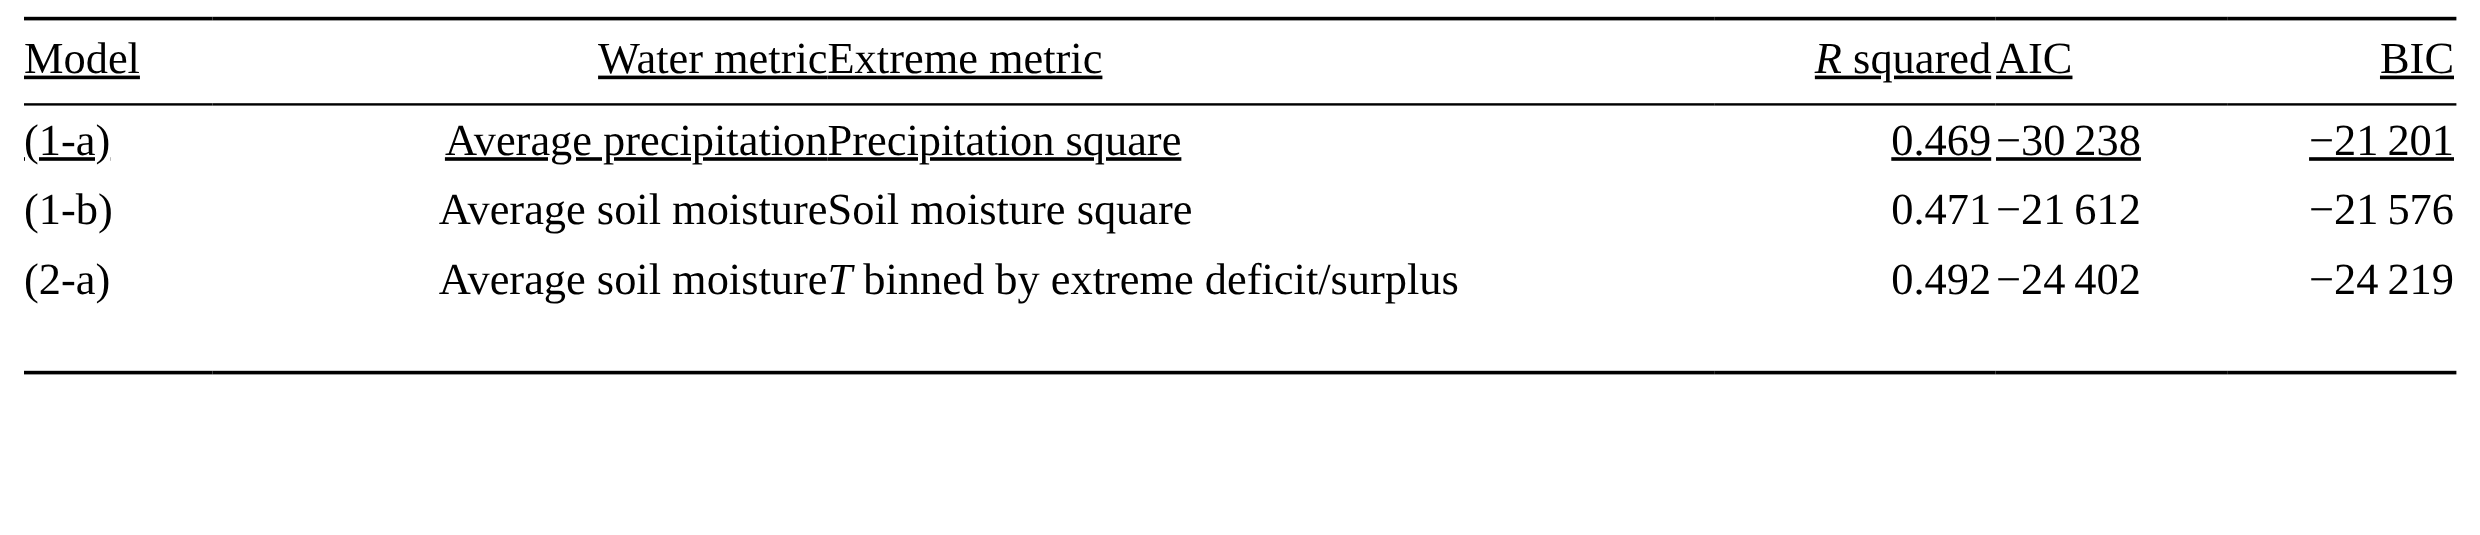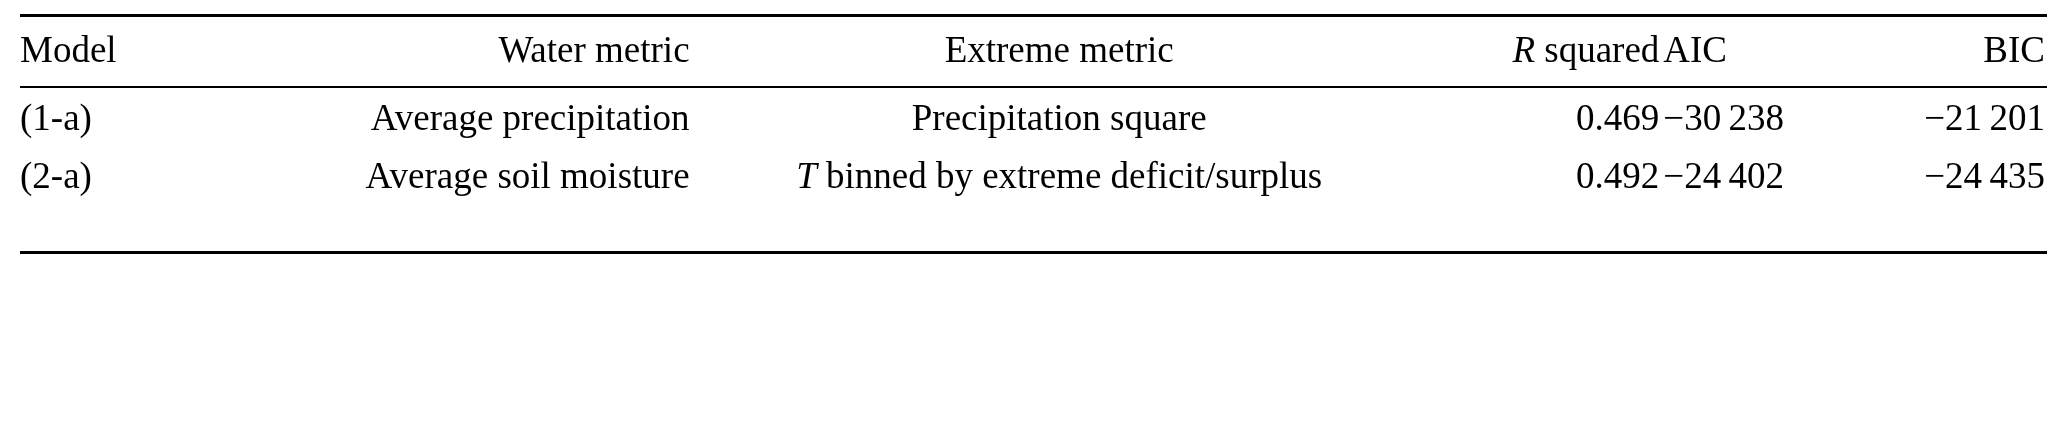--- a/index.html
+++ b/index.html
@@ -23,44 +23,46 @@
     border-collapse: collapse;
     width: 2027px;
     font-size: 37px;
     line-height: 1.0;
   }
   table.result-table thead tr.header-row th {
     font-weight: normal;
     padding: 14px 0 18px 0;
     vertical-align: bottom;
     white-space: nowrap;
+    text-decoration: underline;
   }
   .rule-top {
     border-top: 3.5px solid #000;
   }
   .rule-mid {
     border-top: 2px solid #000;
   }
   .rule-bottom {
     border-bottom: 3.5px solid #000;
   }
   table.result-table tbody tr td {
     padding: 10.5px 0 10.5px 0;
     vertical-align: baseline;
     white-space: nowrap;
   }
   tbody tr:first-child td {
     padding-top: 22px;
+    text-decoration: underline;
   }
   tbody tr:last-child td {
     padding-bottom: 26px;
   }
   .col-model   { width: 158px; text-align: left; }
   .col-water   { width: 516px; text-align: right; }
-  .col-extreme { width: 743px; text-align: center; }
+  .col-extreme { width: 743px; text-align: left; }
   .col-r2      { width: 232px; text-align: right; padding-right: 4px !important; }
   .col-aic     { width: 188px; text-align: left; padding-right: 6px !important; }
   .col-bic     { width: 190px; text-align: right; padding-right: 2px !important; }
   .italic { font-style: italic; }
   .spacer-bottom { height: 26px; }
 </style>
 </head>
 <body>
 
 <div class="table-wrap">
@@ -78,25 +80,33 @@
     <tbody>
       <tr class="rule-mid">
         <td class="col-model">(1-a)</td>
         <td class="col-water">Average precipitation</td>
         <td class="col-extreme">Precipitation square</td>
         <td class="col-r2">0.469</td>
         <td class="col-aic">−30 238</td>
         <td class="col-bic">−21 201</td>
       </tr>
       <tr>
+        <td class="col-model">(1-b)</td>
+        <td class="col-water">Average soil moisture</td>
+        <td class="col-extreme">Soil moisture square</td>
+        <td class="col-r2">0.471</td>
+        <td class="col-aic">−21 612</td>
+        <td class="col-bic">−21 576</td>
+      </tr>
+      <tr>
         <td class="col-model">(2-a)</td>
         <td class="col-water">Average soil moisture</td>
         <td class="col-extreme"><span class="italic">T</span><span> binned by extreme deficit/surplus</span></td>
         <td class="col-r2">0.492</td>
         <td class="col-aic">−24 402</td>
-        <td class="col-bic">−24 435</td>
+        <td class="col-bic">−24 219</td>
       </tr>
       <tr class="rule-bottom">
         <td class="spacer-bottom" colspan="6"></td>
       </tr>
     </tbody>
   </table>
 </div>
 
 </body></html>

